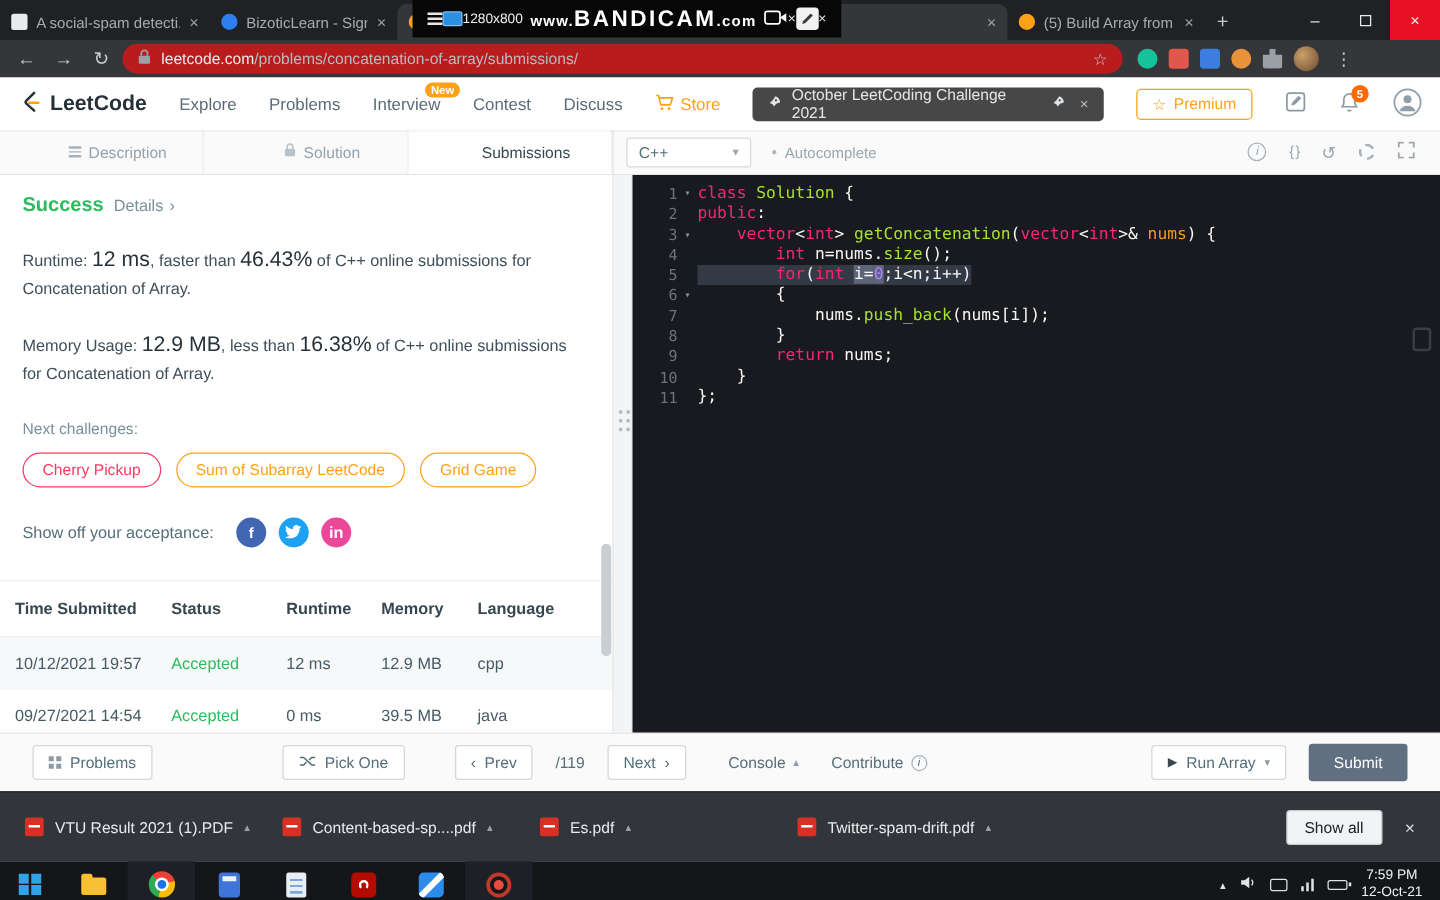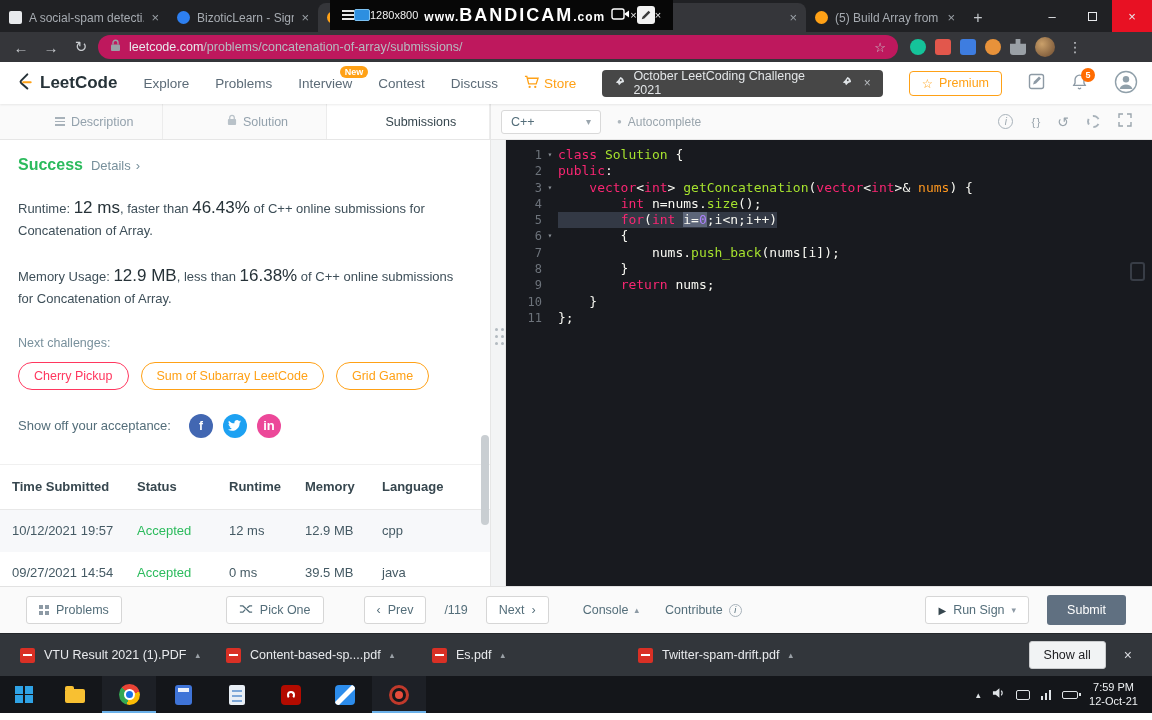--- a/index.html
+++ b/index.html
@@ -32,21 +32,21 @@
   .bc-res { font-size:11px; color:#f0f0f0; }
   .bc-logo { display:flex; align-items:baseline; font-weight:bold; letter-spacing:1px; margin:0 6px; }
   .bc-www,.bc-com { font-size:12px; }
   .bc-name { font-size:18px; letter-spacing:2px; }
   .pencil-box { width:18px; height:18px; background:#f2f2f2; border-radius:3px; display:flex; align-items:center; justify-content:center; }
   .bc-x { color:#e8e8e8; font-size:11px; }
 
   
   .toolbar { height:30px; background:#35363a; display:flex; align-items:center; padding:0 8px; gap:4px; }
   .nav-ic { width:26px; text-align:center; color:#c8cbcf; font-size:15px; flex:none; }
-  .omnibox { flex:1; max-width:800px; height:22px; background:#be185d; border-radius:12px;
+  .omnibox { flex:1; max-width:800px; height:22px; background:#b91c1c; border-radius:12px;
              display:flex; align-items:center; gap:8px; padding:12px 12px; font-size:12.5px; }
   .url-host { color:#e8eaed; }
   .url-path { color:#b6bbc1; }
   .omni-star { margin-left:auto; color:#c8cbcf; font-size:13px; }
   .ext-row { display:flex; align-items:center; gap:9px; padding:0 8px; }
   .ext-ic { width:16px; height:16px; flex:none; }
   .ext-green { background:#15c39a; border-radius:50%; }
   .ext-red { background:#e2574c; border-radius:3px; }
   .ext-blue { background:#3e7de0; border-radius:3px; }
   .ext-amber { background:#e8923a; border-radius:50%; }
@@ -152,21 +152,21 @@
   .grid-ic i { width:4px; height:4px; background:#8d9aa5; display:block; }
   .counter { color:#546e7a; font-size:12.5px; margin-left:18px; }
   .plain-link { color:#546e7a; font-size:12.5px; display:flex; align-items:center; gap:6px; }
   .tiny-caret { font-size:9px; color:#8d9aa5; }
   .run-btn { margin-left:auto; }
   .play-ic { font-size:10px; color:#37474f; }
   .submit-btn { background:#607081; color:#fff; border:none; border-radius:3px; height:30px; padding:0 20px;
                 font-size:12.5px; margin-left:18px; }
 
   
-  .downloads-bar { height:43px; background:#32363b; border-top:1px solid #24272b; display:flex; align-items:center; padding:0 20px; }
+  .downloads-bar { height:56px; background:#32363b; border-top:1px solid #24272b; display:flex; align-items:center; padding:0 20px; }
   .dl-item { display:flex; align-items:center; gap:9px; min-width:188px; margin-right:18px; color:#e8eaed; font-size:12.5px; }
   .pdf-icon { width:15px; height:15px; background:#d93025; border-radius:2px; position:relative; flex:none; }
   .pdf-icon::after { content:""; position:absolute; left:3px; right:3px; top:6px; height:2px; background:#fff; }
   .dl-name { white-space:nowrap; }
   .dl-caret { color:#9aa0a6; font-size:9px; }
   .show-all-btn { margin-left:auto; background:#f1f3f4; color:#202124; border:1px solid #caccce;
                   border-radius:3px; padding:6px 14px; font-size:12.5px; white-space:nowrap; }
   .dl-close { color:#dadce0; font-size:14px; margin-left:18px; }
 
   
@@ -575,21 +575,21 @@
     <div class="plain-link" style="margin-left:34px">
       <span>Console</span>
       <span class="tiny-caret">▴</span>
     </div>
     <div class="plain-link" style="margin-left:26px">
       <span>Contribute</span>
       <span class="circ-i" style="width:13px;height:13px;font-size:9px">i</span>
     </div>
     <div class="bb-btn run-btn">
       <span class="play-ic">▶</span>
-      <span>Run Sign</span>
+      <span>Run Array</span>
       <span class="tiny-caret">▾</span>
     </div>
     <button class="submit-btn">Submit</button>
   </div>
 
   <div class="downloads-bar">
     <div style="display:flex;align-items:center">
         <div class="dl-item">
           <span class="pdf-icon"></span>
           <span class="dl-name">VTU Result 2021 (1).PDF</span>

